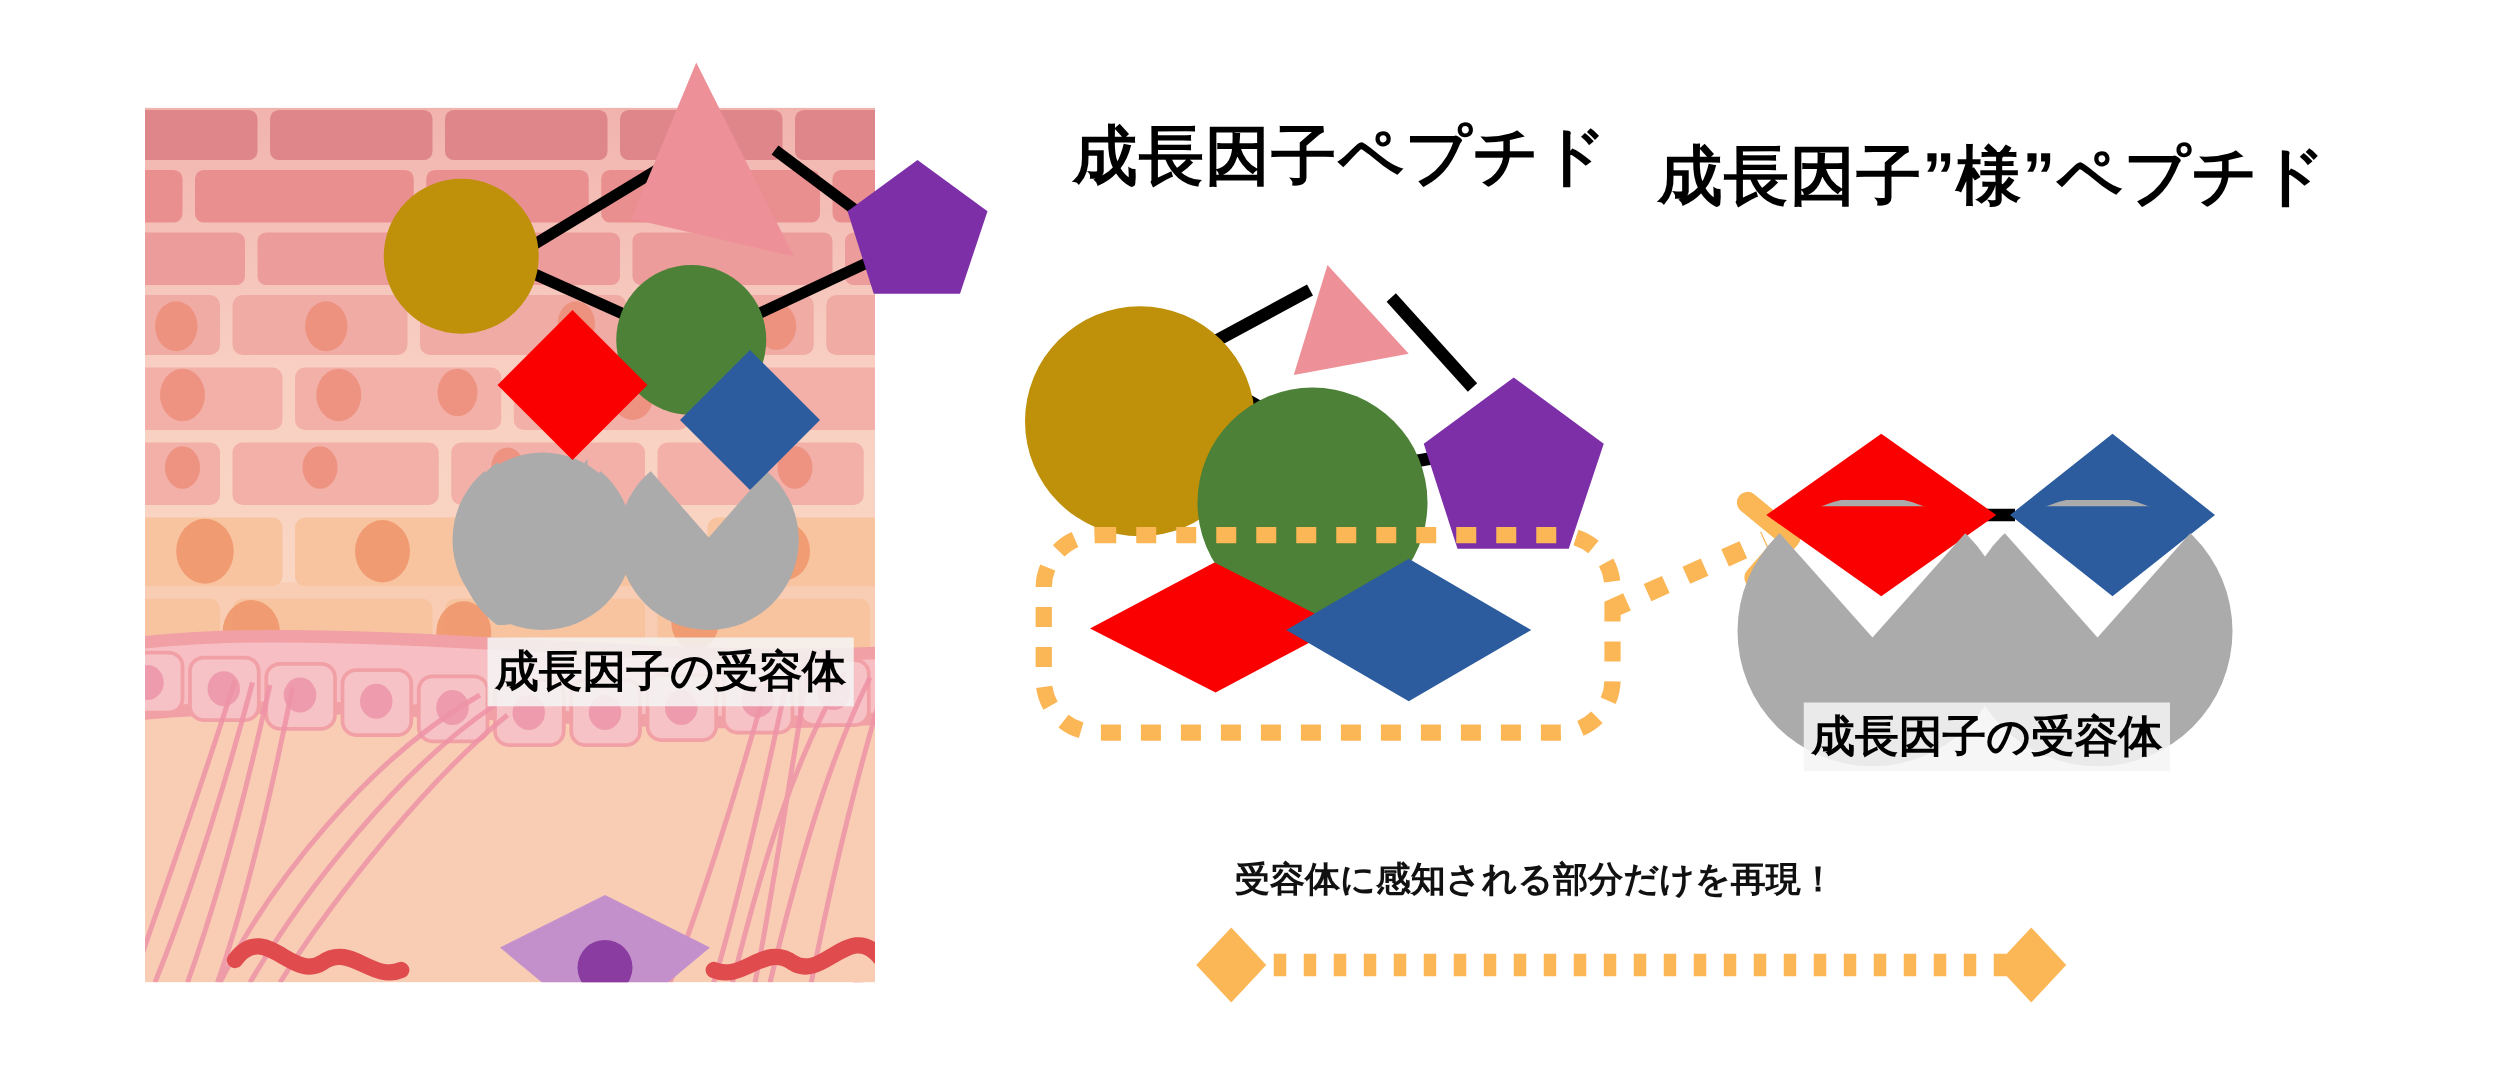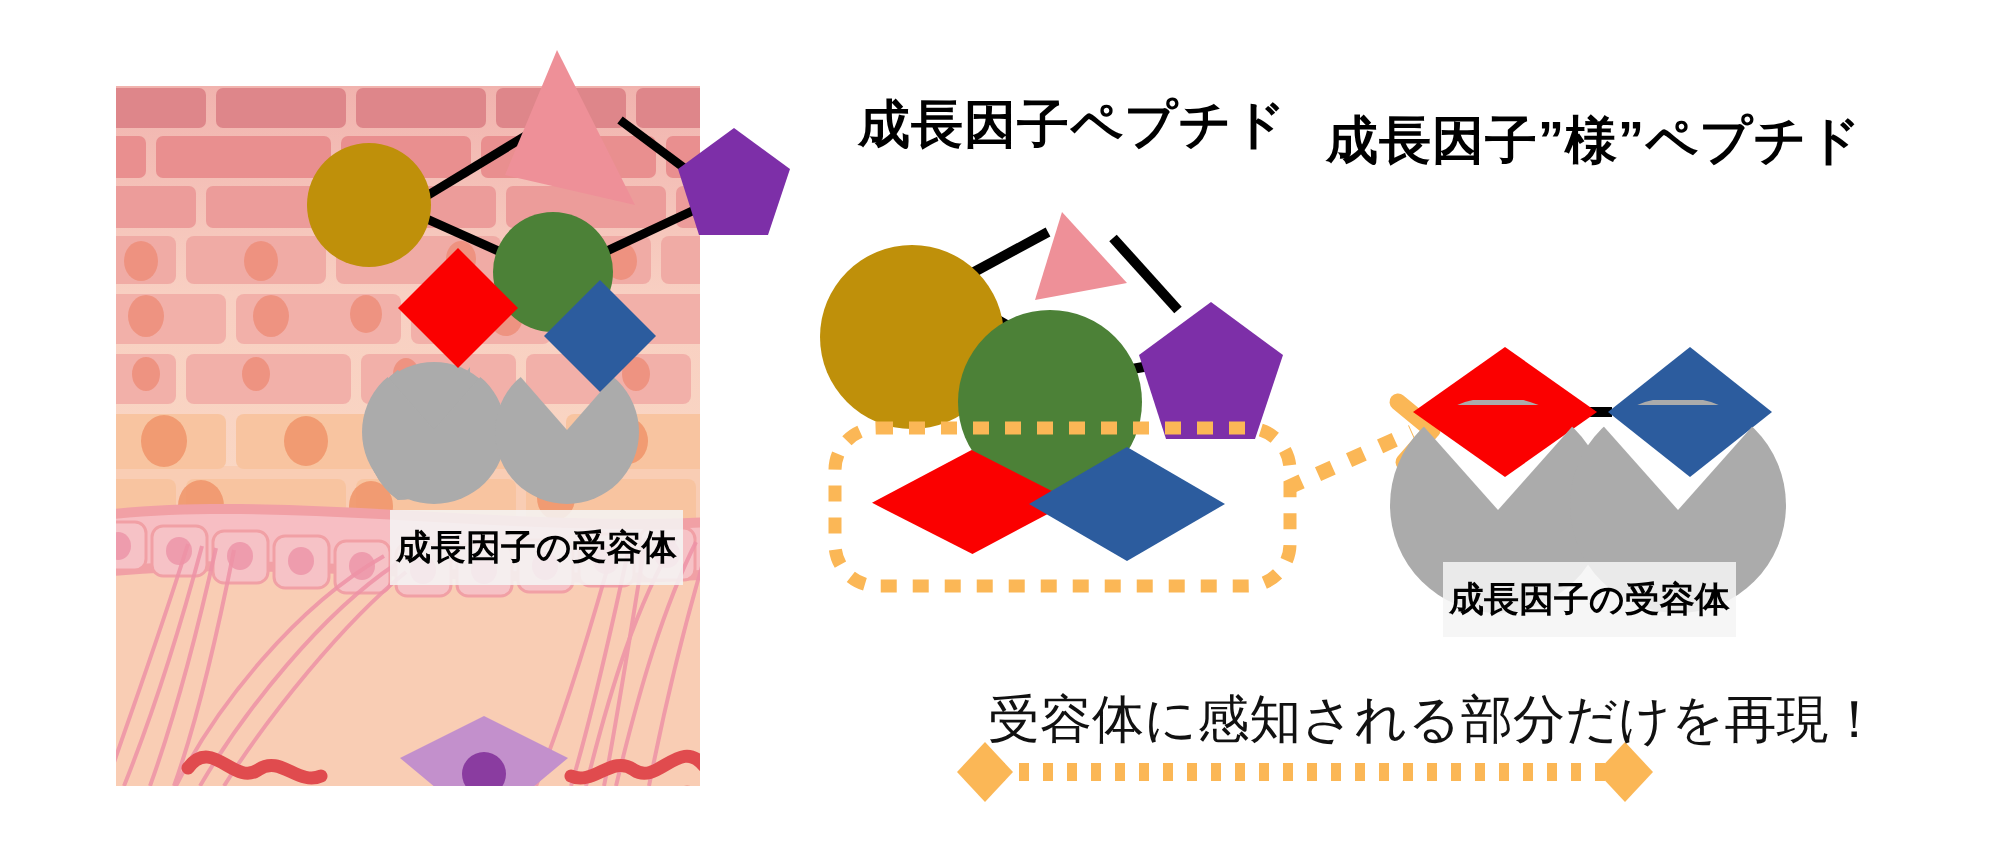--- a/index.html
+++ b/index.html
@@ -13,28 +13,28 @@
   
   .title{
     position:absolute;color:#000;font-weight:700;white-space:nowrap;
     font-size:52px;letter-spacing:1px;
   }
   #title-left{left:858px;top:90px;}
   #title-right{left:1326px;top:90px;margin-top:16px;}
 
   
   #caption{
-    position:absolute;left:988px;top:685px;font-size:52px;font-weight:400;
+    position:absolute;left:988px;top:685px;font-size:28px;font-weight:700;
     color:#111;white-space:nowrap;letter-spacing:0px;
   }
 
   
   .recept-label{
     position:absolute;font-size:35px;font-weight:700;color:#000;
-    white-space:nowrap;padding:14px 6px;
+    white-space:nowrap;padding:4px 6px;
     background:rgba(245,245,245,0.86);
   }
   #label-left{left:390px;top:510px;}
   #label-right{left:1443px;top:562px;}
 
   
   #skin{
     position:absolute;left:116px;top:86px;width:584px;height:700px;
     overflow:hidden;
   }

